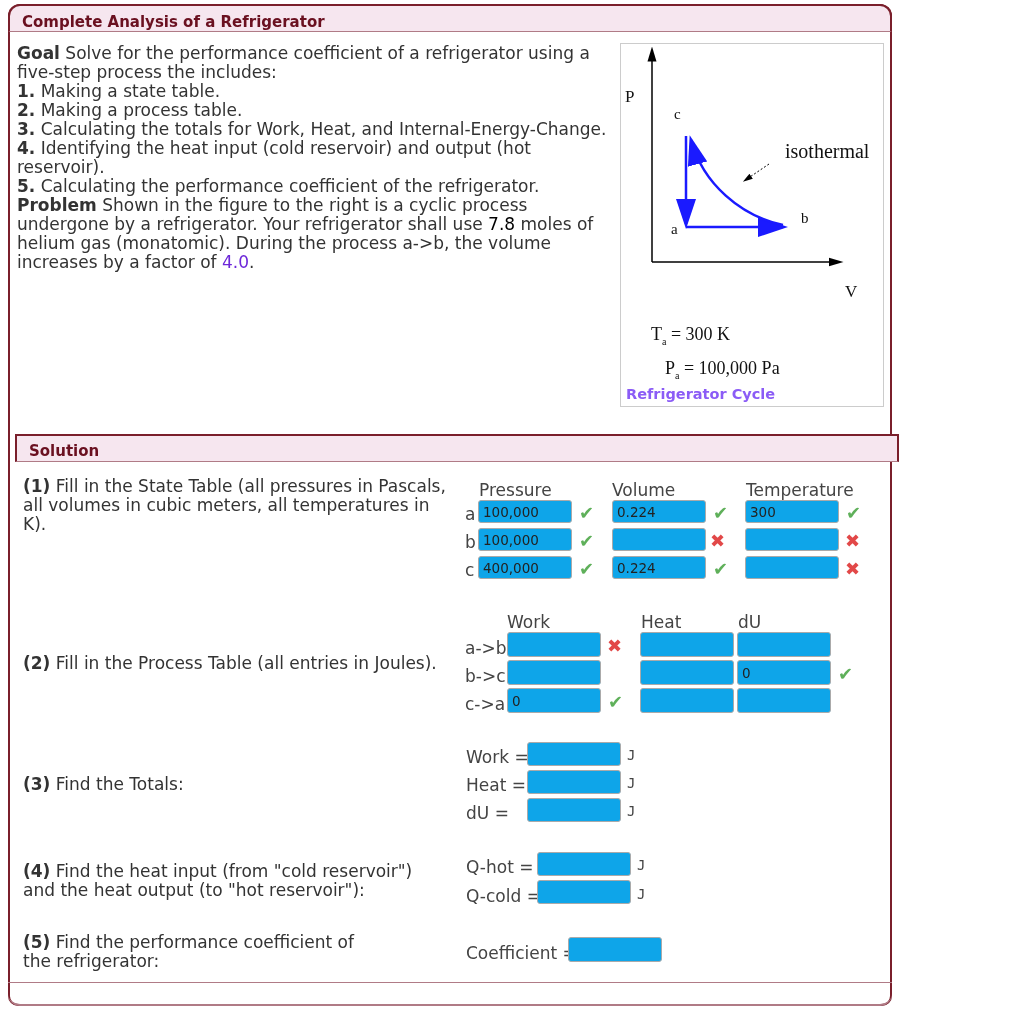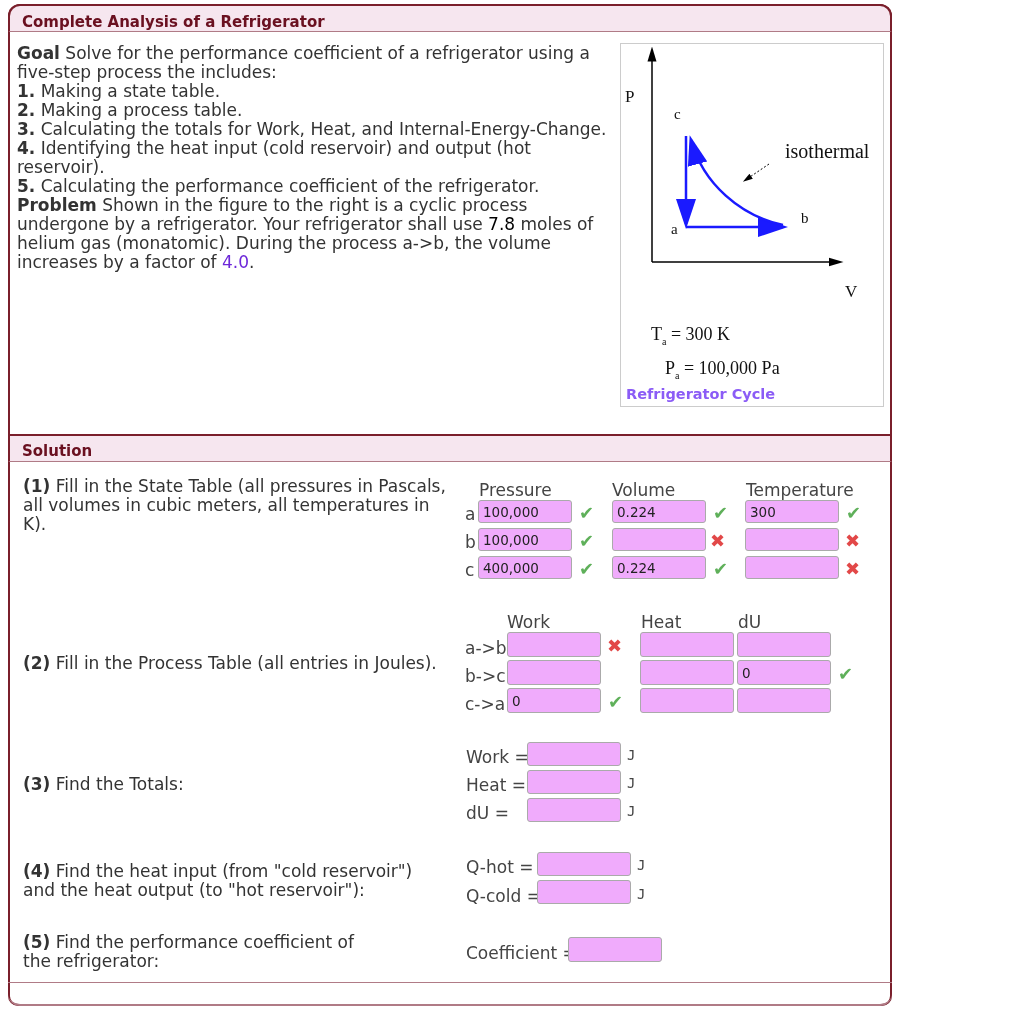--- a/index.html
+++ b/index.html
@@ -1,27 +1,27 @@
 <!DOCTYPE html>
 <html><head>
 <meta charset="utf-8">
 <style>
   html, body { margin: 0; padding: 0; background: #ffffff; }
   body { width: 1019px; height: 1024px; position: relative; font-family: "DejaVu Sans", sans-serif; color: #333; overflow: hidden; }
   .frame { position: absolute; left: 8px; top: 4px; width: 884px; height: 1002px; border: 2px solid #7a1f2b; border-radius: 12px 12px 10px 10px; box-sizing: border-box; }
   .hdr { position: absolute; left: 8px; width: 884px; height: 28px; background: #f6e6ef; border-top: 2px solid #7a1f2b; border-bottom: 1px solid #b07b86; box-sizing: border-box; }
   .hdr.top { top: 4px; border-radius: 12px 12px 0 0; border-left:2px solid #7a1f2b; border-right:2px solid #7a1f2b; }
-  .hdr.sol { top: 434px; border-left:2px solid #7a1f2b; border-right:2px solid #7a1f2b; }
+  .hdr.sol { top: 434px; border-left:2px solid #7a1f2b; border-right:2px solid #7a1f2b;margin-left:7px; }
   .hdr-title { position: absolute; left: 12px; top: 7px; font-weight: bold; font-size: 15px; color: #6a1020; }
   .hdr.sol .hdr-title { top: 6px; }
   .txt { position: absolute; font-size: 17px; line-height: 19px; color: #333; }
   .txt b { color: #333; }
   .figure { position: absolute; left: 620px; top: 43px; width: 264px; height: 364px; border: 1px solid #ccc; box-sizing: border-box; background: #fff; }
   .lbl { position: absolute; font-size: 17px; color: #444; }
-  .inp { position: absolute; height: 23px; border: 1px solid #aaa; border-radius: 3px; box-sizing: border-box; background: #f0abfc; font-family: "DejaVu Sans", sans-serif; font-size: 13.5px; color: #222; padding: 2px 4px; outline: none; }
+  .inp { position: absolute; height: 23px; border: 1px solid #aaa; border-radius: 3px; box-sizing: border-box; background: #0ea5e9; font-family: "DejaVu Sans", sans-serif; font-size: 13.5px; color: #222; padding: 2px 4px; outline: none; }
   .chk { position: absolute; font-size: 18px; color: #5fb05a; font-weight: bold; }
   .crs { position: absolute; font-size: 18px; color: #e24848; font-weight: bold; }
   .unit { position: absolute; font-size: 14px; color: #444; font-family: "DejaVu Sans Mono", monospace; }
   .bottombar { position: absolute; left: 8px; top: 982px; width: 884px; height: 24px; border-top: 1px solid #b07b86; border-bottom: 2px solid #b07b86; border-radius: 0 0 12px 12px; box-sizing: border-box; }
   .serif { font-family: "Liberation Serif", "DejaVu Serif", serif; color: #111; }
 </style>
 </head>
 <body>
 
 <div class="frame"></div>

